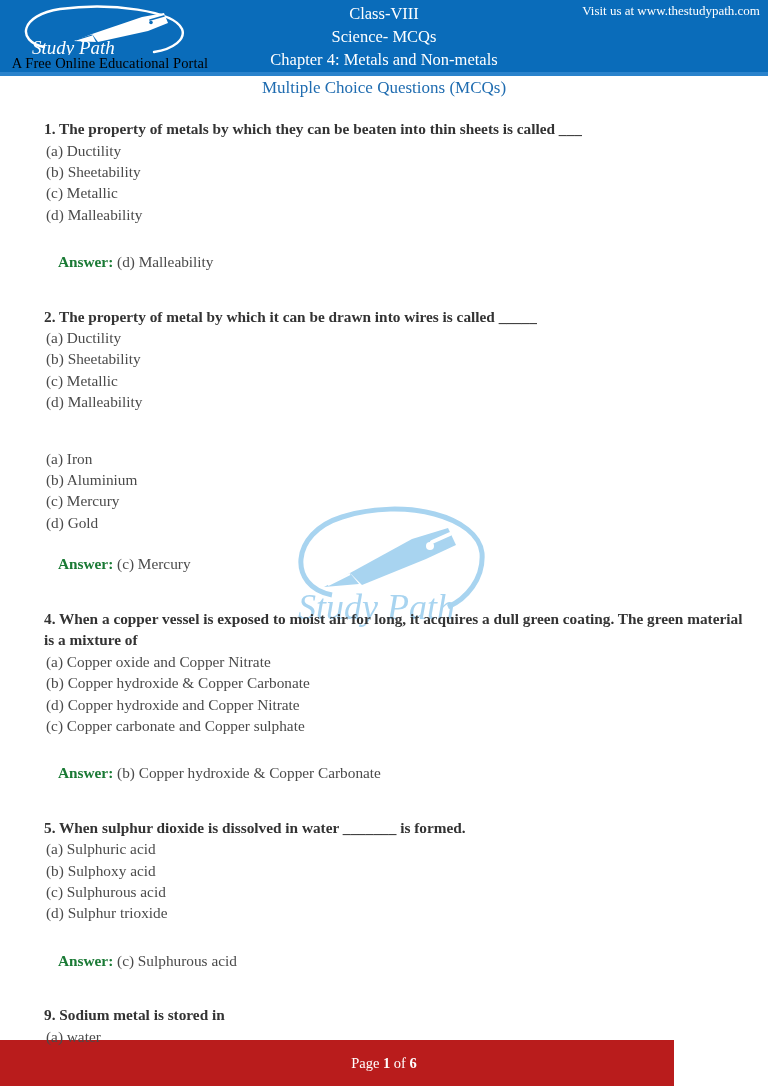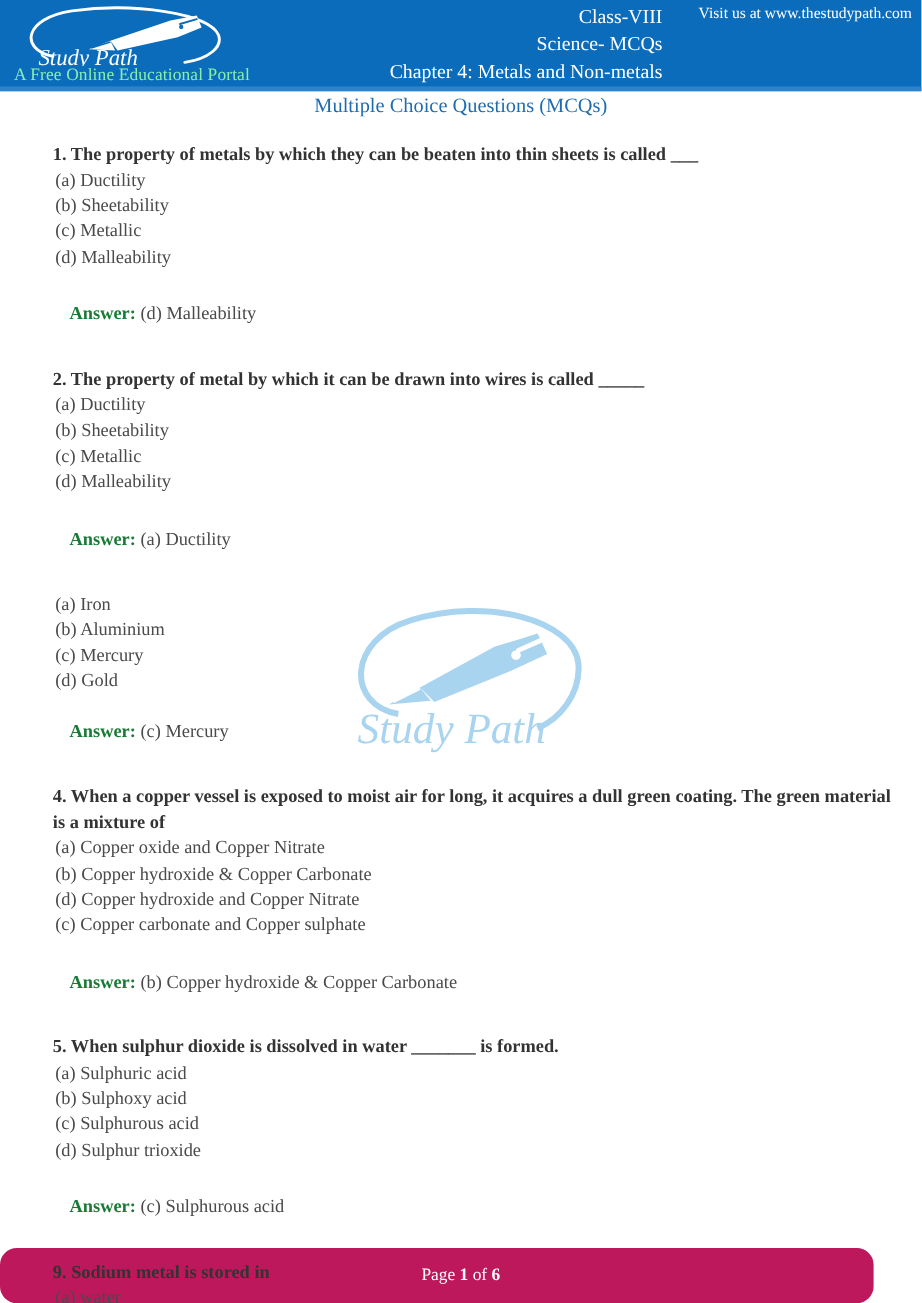--- a/index.html
+++ b/index.html
@@ -49,32 +49,32 @@
     height: 52px;
   }
   .logo-tagline {
     position: absolute;
     top: 52px;
     left: 0px;
     width: 212px;
     text-align: center;
     font-family: "Liberation Serif", serif;
     font-size: 14.5px;
-    color: #86efac;
+    color: #000000;
     letter-spacing: 0.1px;
     white-space: nowrap;
   }
 
   
   .header-center {
     position: absolute;
     top: 2px;
     left: 216px;
     width: 336px;
-    text-align: right;
+    text-align: center;
   }
   .header-center div {
     font-family: "Liberation Serif", serif;
     font-size: 16.5px;
     color: #ffffff;
     line-height: 23px;
     white-space: nowrap;
   }
 
   .header-visit {
@@ -152,24 +152,23 @@
     color: #1a7a35;
   }
   .gap-before-answer { height: 14px; }
   .gap-after-answer { height: 21px; }
 
   
   .footer {
     position: absolute;
     left: 0;
     top: 1040px;
-    width: 728px;
+    width: 674px;
     height: 46px;
-    background: #be185d;
-    border-radius: 14px;
+    background: #b91c1c;
   }
   .footer-text {
     position: absolute;
     top: 0; left: 0;
     width: 768px;
     height: 46px;
     line-height: 46px;
     text-align: center;
     font-family: "Liberation Serif", serif;
     font-size: 14.5px;
@@ -237,21 +236,20 @@
     <div class="gap-after-answer"></div>
   </div>
 
   <div class="qblock">
     <p class="q-text">2. The property of metal by which it can be drawn into wires is called _____</p>
     <p class="opt">(a) Ductility</p>
     <p class="opt">(b) Sheetability</p>
     <p class="opt">(c) Metallic</p>
     <p class="opt">(d) Malleability</p>
     <div class="gap-before-answer"></div>
-    <p class="answer-line"><span class="answer-label">Answer:</span> <span>(a) Ductility</span></p>
     <div class="gap-after-answer"></div>
   </div>
 
   <div class="qblock">
     <p class="opt">(a) Iron</p>
     <p class="opt">(b) Aluminium</p>
     <p class="opt">(c) Mercury</p>
     <p class="opt">(d) Gold</p>
     <div class="gap-before-answer" style="height:8px"></div>
     <p class="answer-line"><span class="answer-label">Answer:</span> <span>(c) Mercury</span></p>

